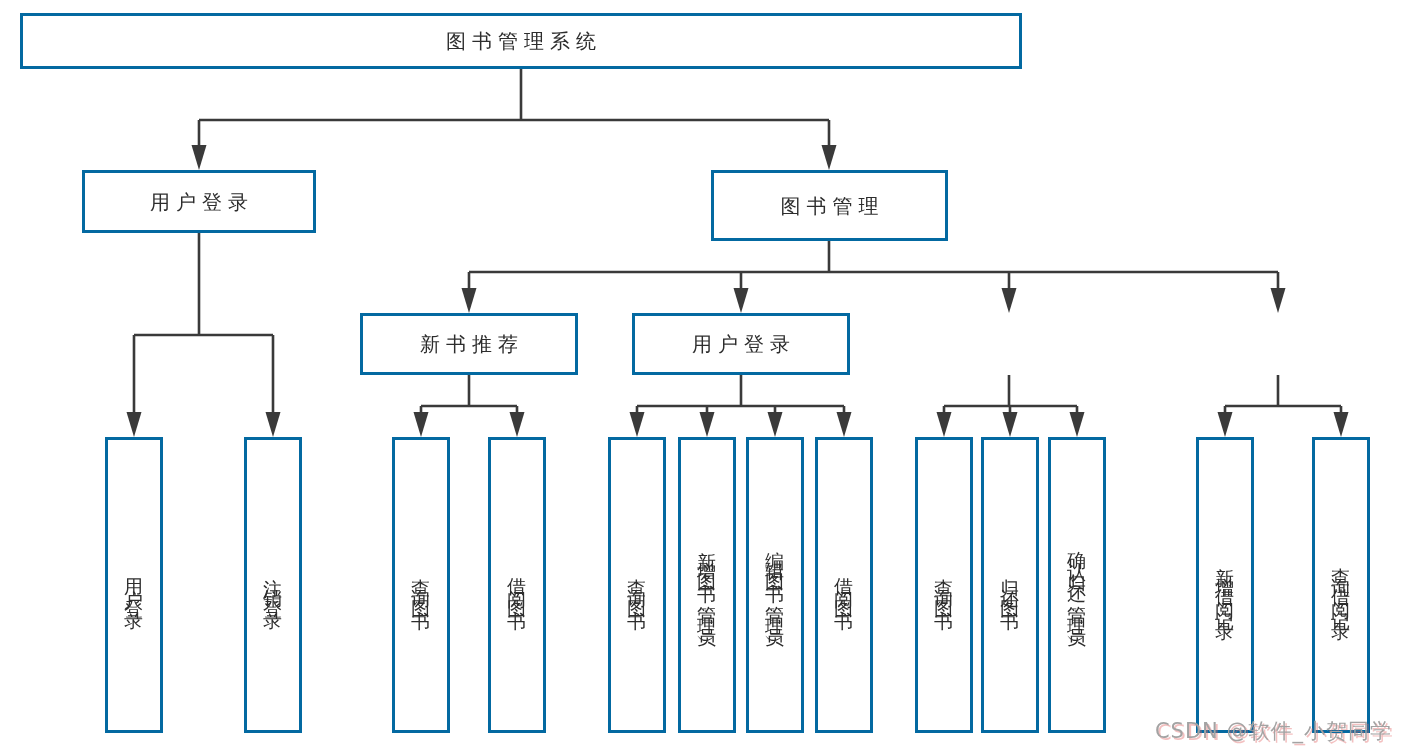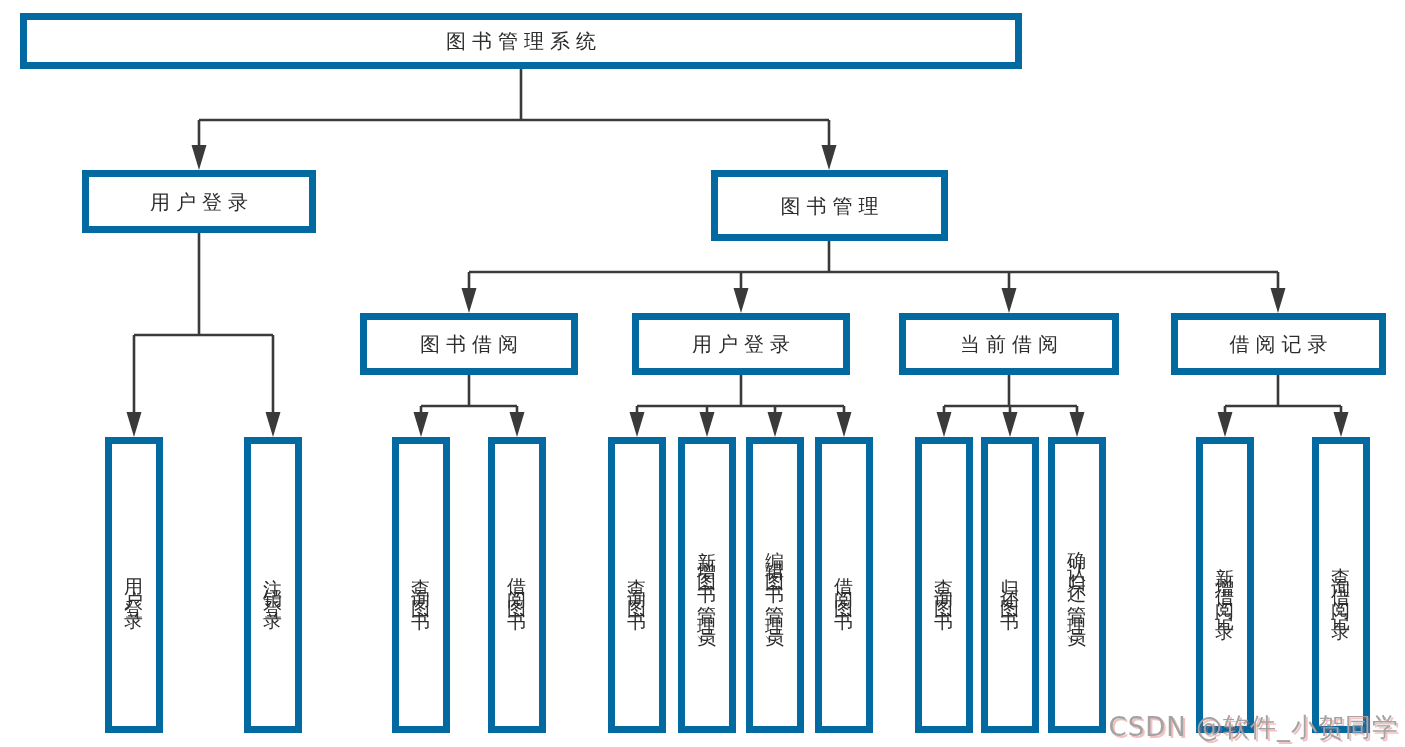--- a/index.html
+++ b/index.html
@@ -3,32 +3,32 @@
 <meta charset="utf-8">
 <style>
   html,body { margin:0; padding:0; background:#ffffff; }
   .canvas {
     position:relative; width:1405px; height:747px; background:#ffffff;
     font-family:"DejaVu Sans","Liberation Sans",sans-serif; overflow:hidden;
   }
   .connectors { position:absolute; left:0; top:0; width:1405px; height:747px; }
   .box {
     position:absolute; box-sizing:border-box; background:#ffffff;
-    border:7px solid #0369a1; color:#2d2d2d;
+    border:3px solid #0369a1; color:#2d2d2d;
     display:flex; align-items:center; justify-content:center;
   }
   .h-label {
     font-size:20px; letter-spacing:6px; text-indent:6px; white-space:nowrap; line-height:1.2;
   }
   .v-label {
     writing-mode:vertical-rl; text-orientation:mixed;
     font-size:19px; letter-spacing:11px; line-height:1; white-space:nowrap;
   }
   .watermark {
-    position:absolute; right:6px; bottom:2px; font-size:26px;
+    position:absolute; right:13px; bottom:2px; font-size:21px;
     color:#a3a3a3; letter-spacing:1px;
     text-shadow:2px 2px 0 rgba(226,98,98,0.40);
     white-space:nowrap;
   }
 </style>
 </head>
 <body>
 
 <div class="canvas">
 
@@ -70,30 +70,24 @@
   </div>
 
   <div class="box" style="left:82px;top:170px;width:234px;height:63px">
     <span class="h-label">用户登录</span>
   </div>
   <div class="box" style="left:711px;top:170px;width:237px;height:71px">
     <span class="h-label">图书管理</span>
   </div>
 
   <div class="box" style="left:360px;top:313px;width:218px;height:62px">
-    <span class="h-label">图书借阅</span>
+    <span class="h-label">新书推荐</span>
   </div>
   <div class="box" style="left:632px;top:313px;width:218px;height:62px">
     <span class="h-label">用户登录</span>
-  </div>
-  <div class="box" style="left:899px;top:313px;width:220px;height:62px">
-    <span class="h-label">当前借阅</span>
-  </div>
-  <div class="box" style="left:1171px;top:313px;width:215px;height:62px">
-    <span class="h-label">借阅记录</span>
   </div>
 
   <div class="box" style="left:105px;top:437px;width:58px;height:296px">
     <span class="v-label">用户登录</span>
   </div>
   <div class="box" style="left:244px;top:437px;width:58px;height:296px">
     <span class="v-label">注销登录</span>
   </div>
   <div class="box" style="left:392px;top:437px;width:58px;height:296px">
     <span class="v-label">查询图书</span>

